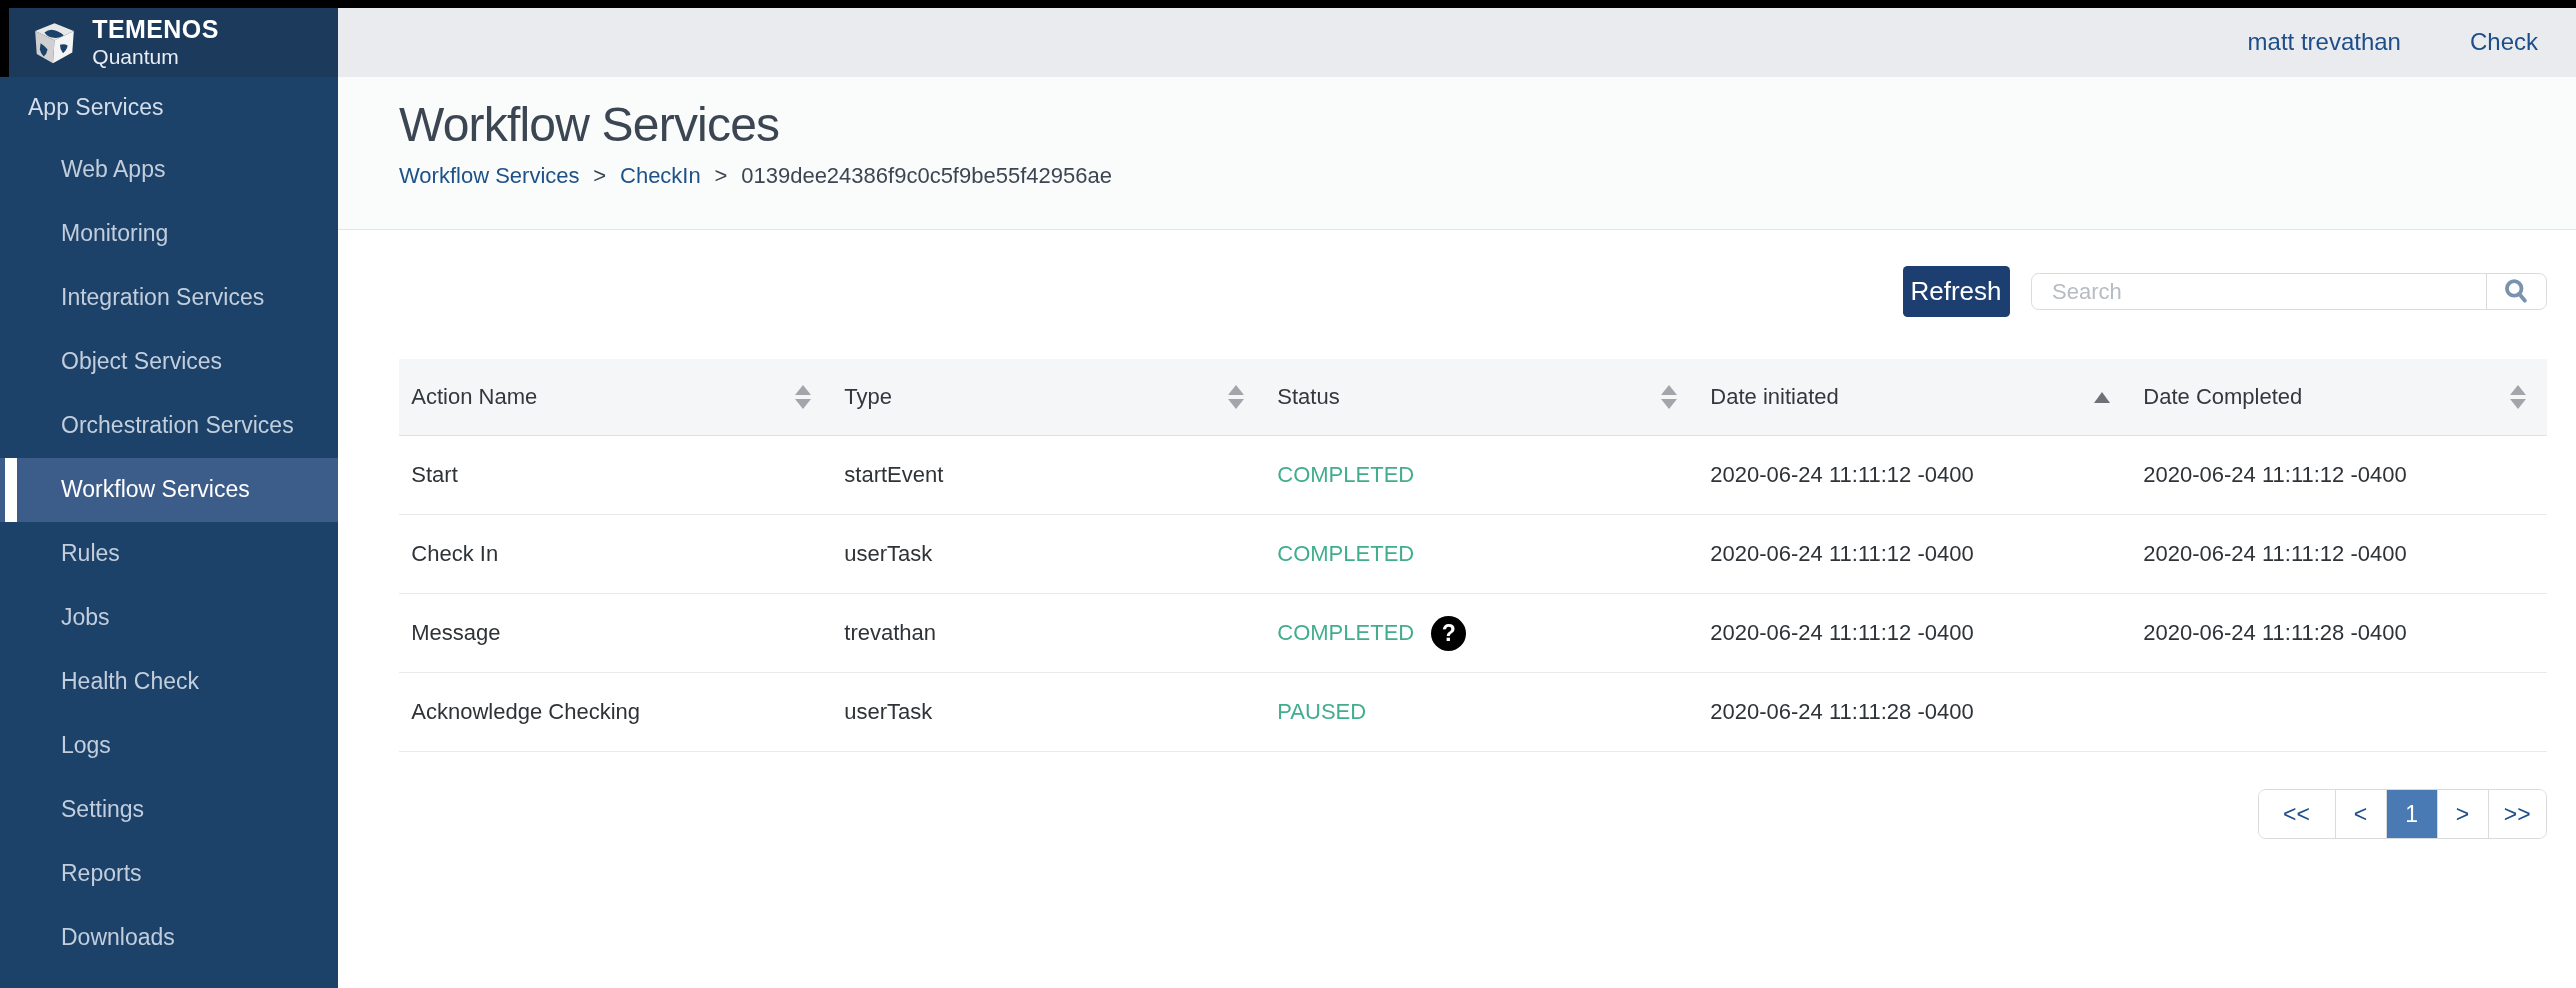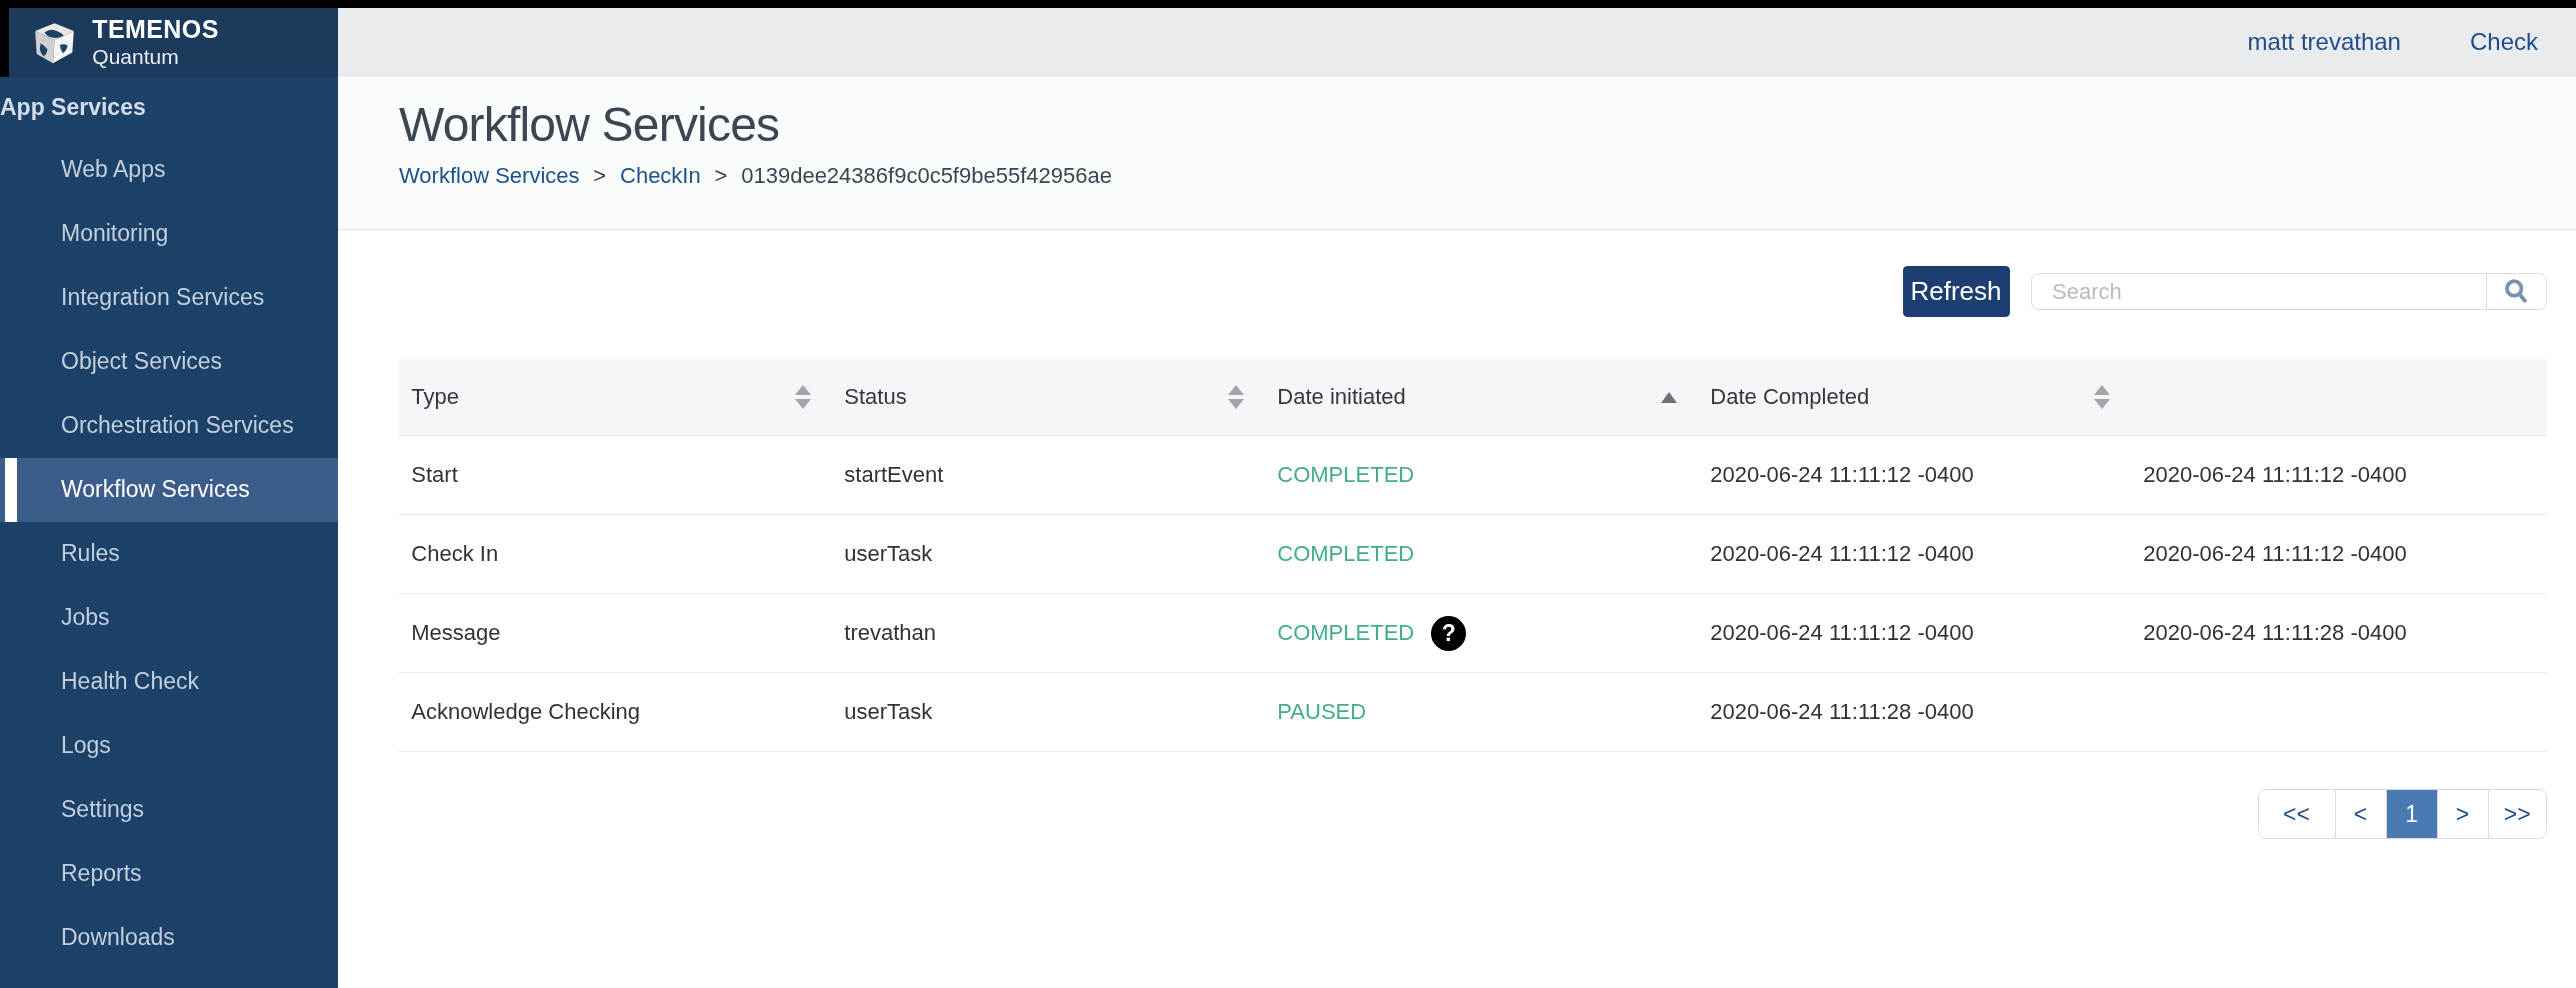--- a/index.html
+++ b/index.html
@@ -14,22 +14,22 @@
 
   
   .sidebar { position:absolute; top:7.7px; left:0; width:338px; height:980px; background:#1d4269; }
   .logo-area { height:69px; background:#1b3a5c; border-left:9.2px solid #000;
                display:flex; align-items:center; padding-left:20px; }
   .logo-cube { width:51px; height:51px; flex:0 0 auto; }
   .logo-text { margin-left:12.3px; color:#fff; line-height:1; }
   .logo-brand { font-size:25px; font-weight:bold; letter-spacing:0.4px; }
   .logo-product { font-size:21px; font-weight:300; color:#e8edf3; margin-top:3.8px; }
   .nav { padding-top:0; }
-  .nav-group-label { height:61px; display:flex; align-items:center; 
-                     color:#d4dde9; font-weight:bold; font-size:23px; }
+  .nav-group-label { height:61px; display:flex; align-items:center; padding-left:28px;
+                     color:#d4dde9; font-weight:normal; font-size:23px; }
   .nav-item { position:relative; height:64px; display:flex; align-items:center;
               padding-left:61px; color:#c3cedd; font-size:23px; cursor:pointer; }
   .nav-item.active { background:#3c5c8a; color:#ffffff; }
   .nav-item.active::before { content:""; position:absolute; left:4.6px; top:0; bottom:0;
                              width:12.3px; background:#ffffff; }
 
   
   .topbar { position:absolute; top:7.7px; left:338px; right:0; height:69px; background:#e9ebee;
             display:flex; align-items:center; justify-content:flex-end; gap:69px;
             padding-right:38px; font-size:24px; color:#1d4e89; }
@@ -158,20 +158,27 @@
           <circle cx="16" cy="15" r="9.5" fill="none" stroke="#7a92ad" stroke-width="5"></circle>
           <line x1="22.5" y1="22" x2="30" y2="31" stroke="#7a92ad" stroke-width="5" stroke-linecap="round"></line>
         </svg>
       </div>
     </div>
   </div>
 
   <div class="table">
     <div class="thead">
       <div class="th">
+        <span>Action Name</span>
+        <span class="sorter">
+            <span class="tri-up"></span>
+            <span class="tri-down"></span>
+          </span>
+      </div>
+      <div class="th">
         <span>Type</span>
         <span class="sorter">
             <span class="tri-up"></span>
             <span class="tri-down"></span>
           </span>
       </div>
       <div class="th">
         <span>Status</span>
         <span class="sorter">
             <span class="tri-up"></span>

